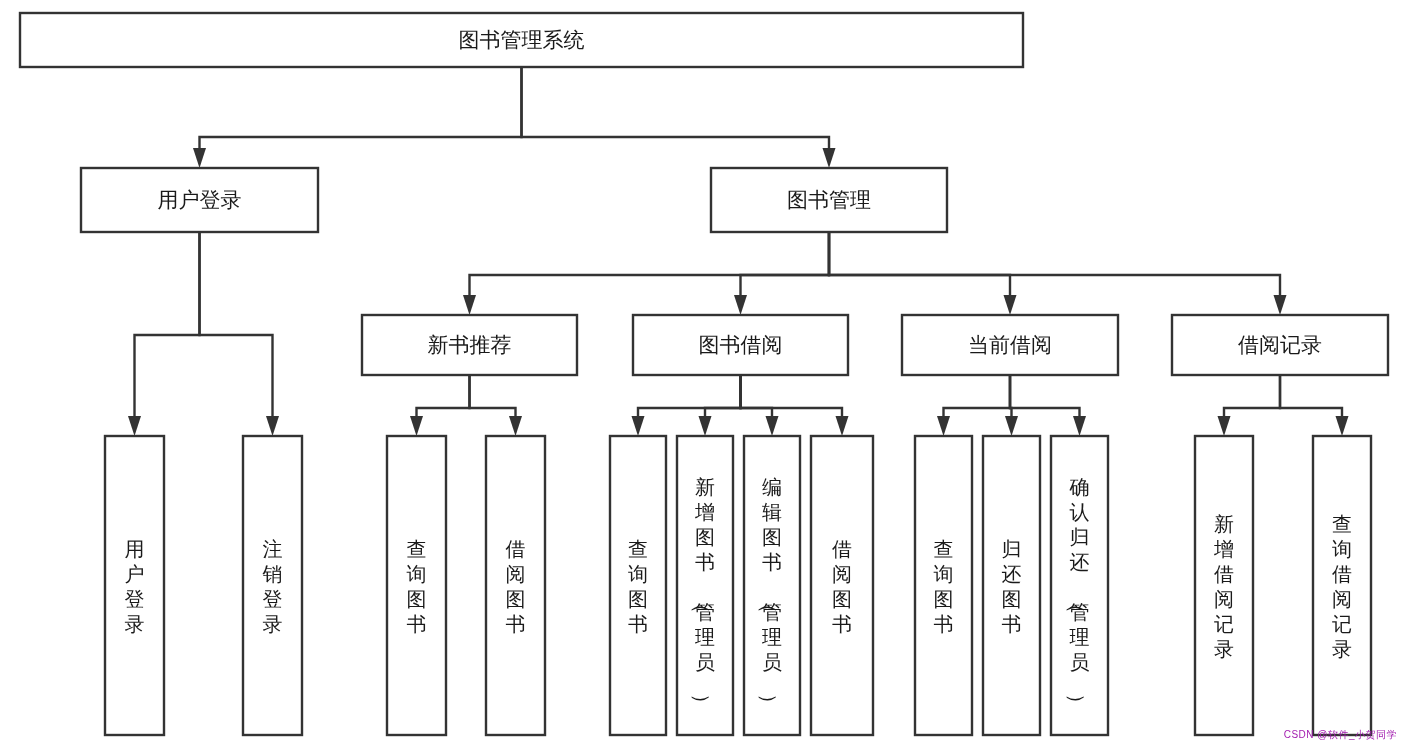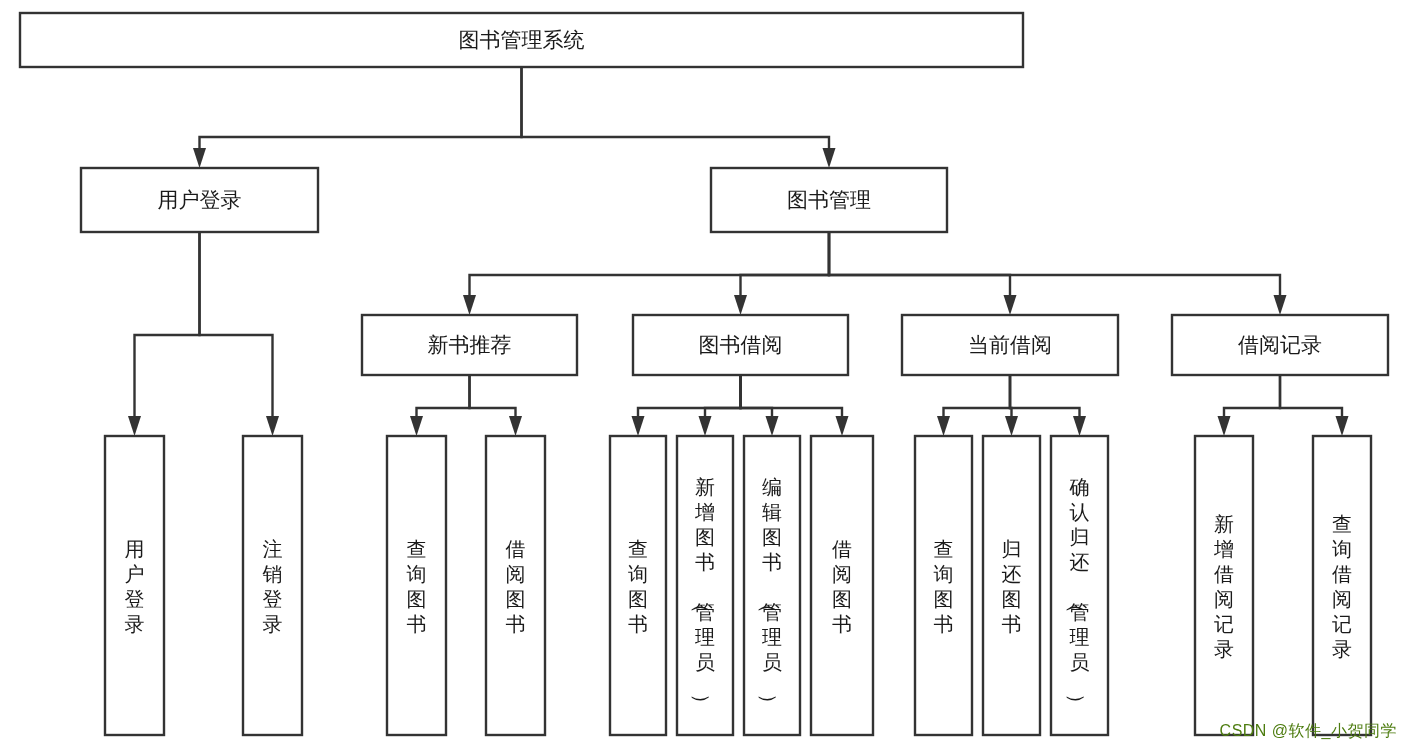--- a/index.html
+++ b/index.html
@@ -47,22 +47,22 @@
   }
   .arrow-head {
     fill: #333333;
     stroke: none;
   }
   .watermark {
     position: absolute;
     right: 8px;
     bottom: 5px;
     font-family: "Liberation Sans", "DejaVu Sans", sans-serif;
-    font-size: 16px;
-    color: #4d7c0f;
+    font-size: 10px;
+    color: #a21caf;
     letter-spacing: 0.5px;
     white-space: nowrap;
     user-select: none;
   }
 </style>
 </head>
 <body>
 
 <div id="diagram-root">
   <svg id="diagram-svg" width="1405" height="747" viewBox="0 0 1405 747" xmlns="http://www.w3.org/2000/svg">

